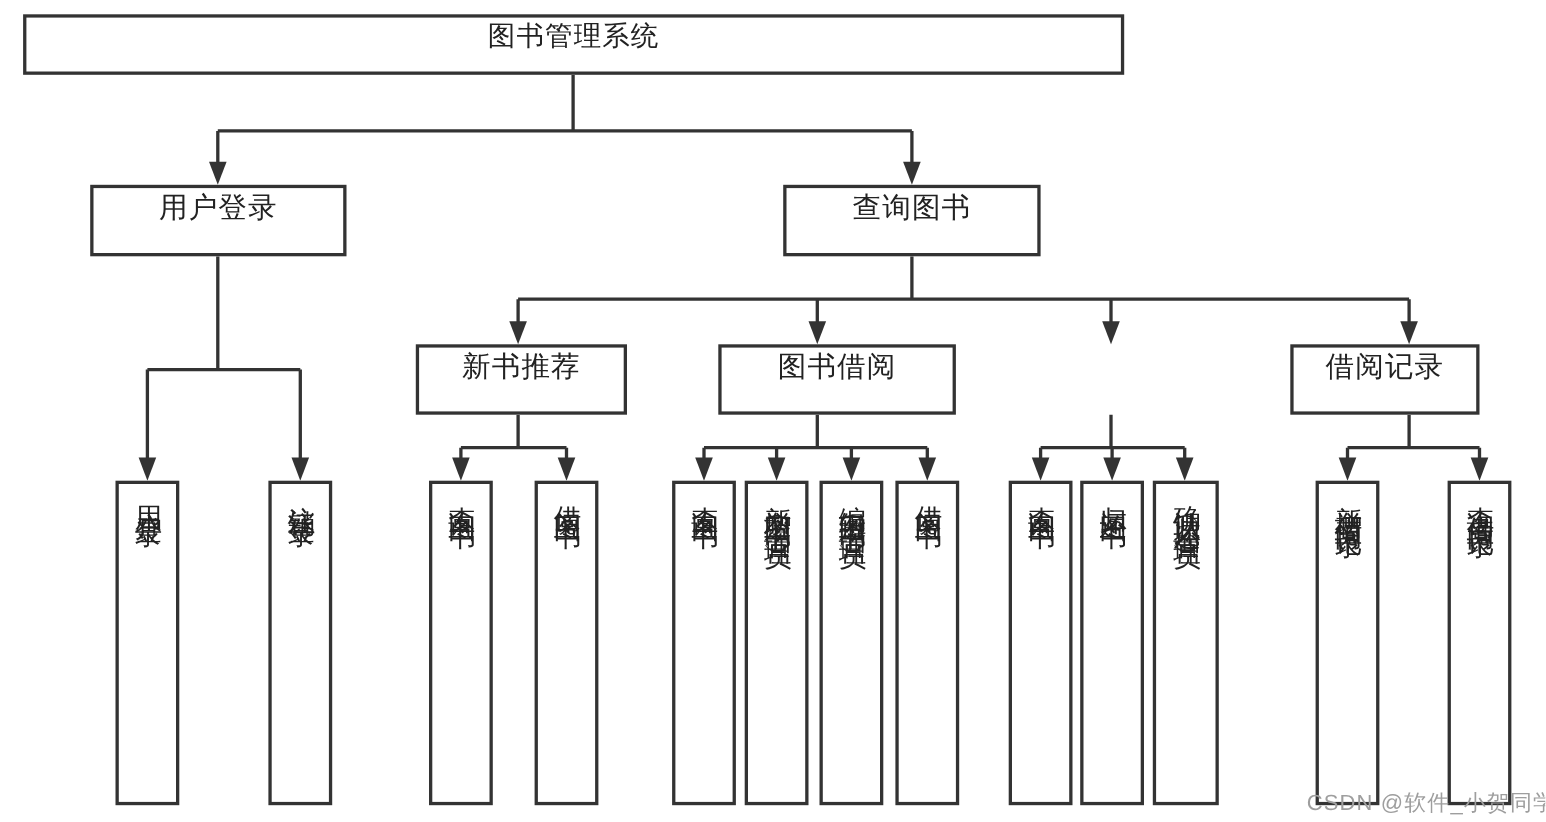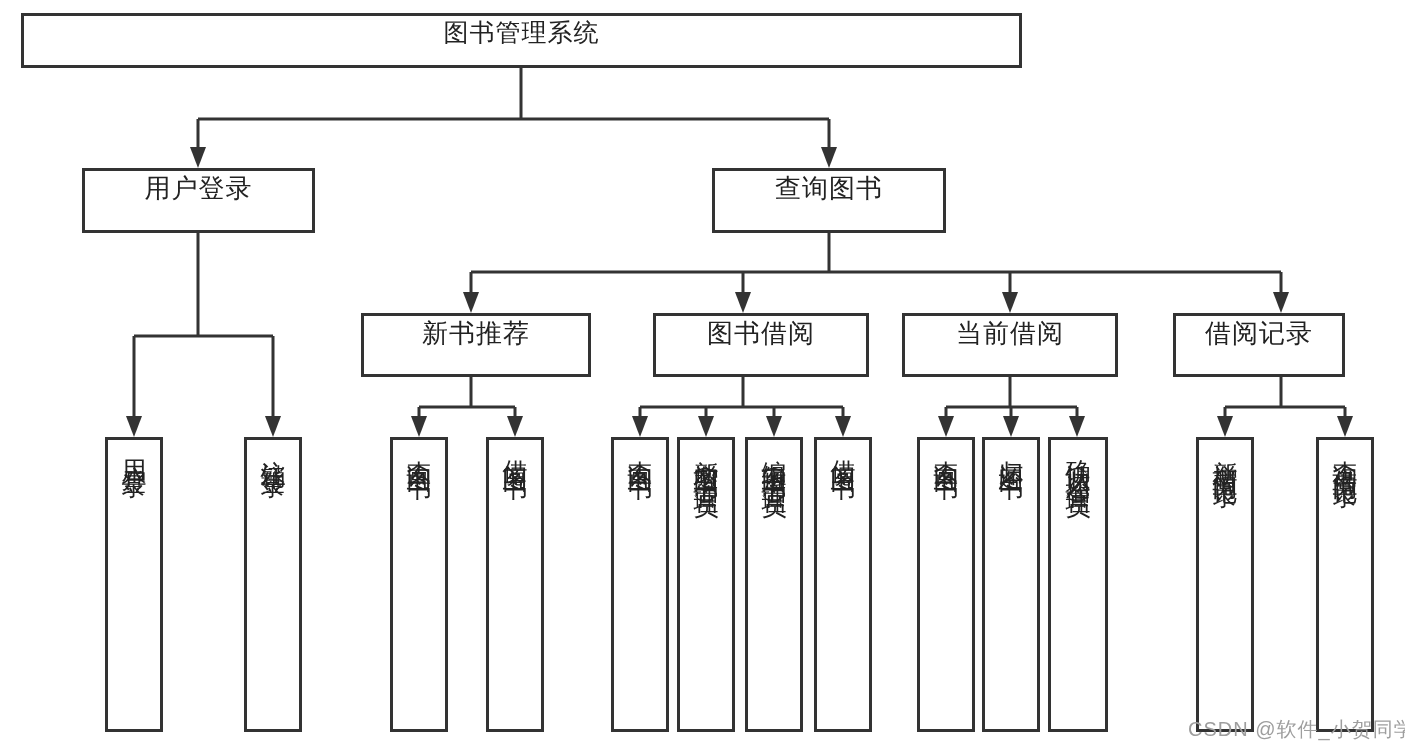--- a/index.html
+++ b/index.html
@@ -95,28 +95,25 @@
     <span class="lbl">图书管理系统</span>
   </div>
 
   <div class="node h" style="left:82px;top:168px;width:233px;height:65px">
     <span class="lbl">用户登录</span>
   </div>
   <div class="node h" style="left:712px;top:168px;width:234px;height:65px">
     <span class="lbl">查询图书</span>
   </div>
 
-  <div class="node h" style="left:361px;top:313px;width:230px;height:64px">
+  <div class="node h" style="left:378px;top:313px;width:192px;height:64px">
     <span class="lbl">新书推荐</span>
   </div>
   <div class="node h" style="left:653px;top:313px;width:216px;height:64px">
     <span class="lbl">图书借阅</span>
-  </div>
-  <div class="node h" style="left:902px;top:313px;width:216px;height:64px">
-    <span class="lbl">当前借阅</span>
   </div>
   <div class="node h" style="left:1173px;top:313px;width:172px;height:64px">
     <span class="lbl">借阅记录</span>
   </div>
 
   <div class="node v" style="left:105px;top:437px;width:58px;height:295px">
     <span class="lbl">用户登录</span>
   </div>
   <div class="node v" style="left:244px;top:437px;width:58px;height:295px">
     <span class="lbl">注销登录</span>

